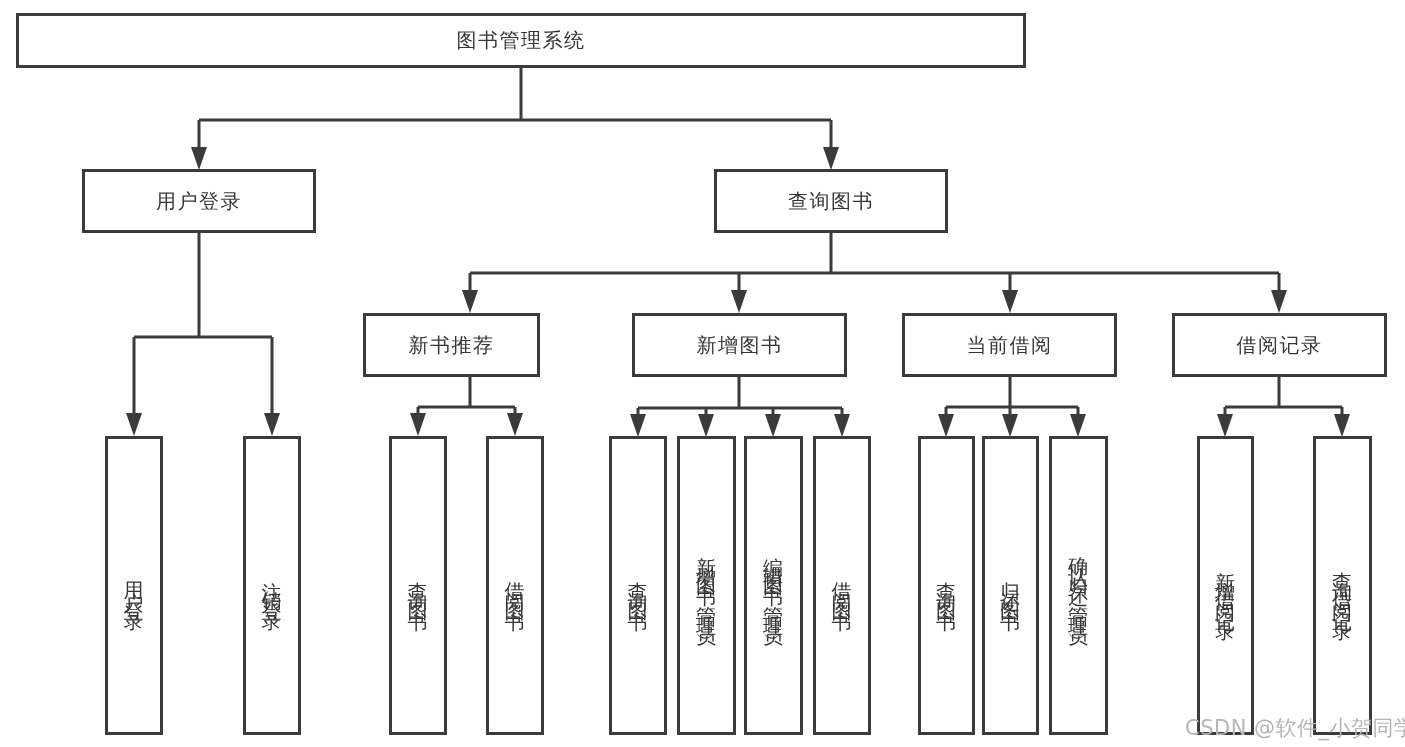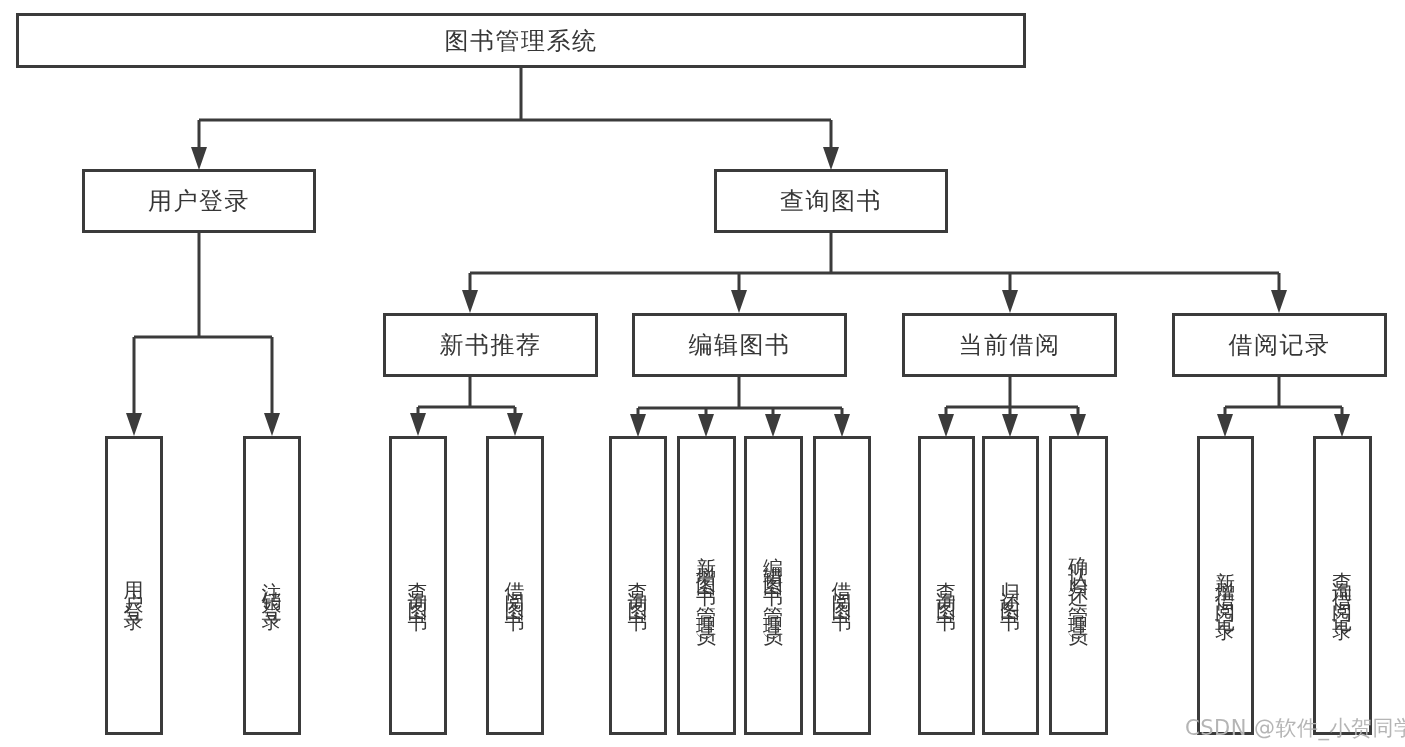--- a/index.html
+++ b/index.html
@@ -5,21 +5,21 @@
   html,body{margin:0;padding:0;background:#ffffff;}
   .canvas{
     position:relative;width:1405px;height:747px;background:#ffffff;overflow:hidden;
     font-family:"DejaVu Sans","Liberation Sans",sans-serif;
   }
   .edges{position:absolute;left:0;top:0;z-index:1;}
   .hnode{
     position:absolute;box-sizing:border-box;z-index:2;
     border:3px solid #3b3b3b;background:#ffffff;
     display:flex;align-items:center;justify-content:center;
-    font-size:24px;color:#363636;letter-spacing:1.5px;white-space:nowrap;
+    font-size:20px;color:#363636;letter-spacing:1.5px;white-space:nowrap;
   }
   .vnode{
     position:absolute;box-sizing:border-box;z-index:2;top:436px;height:299px;width:58px;
     border:3px solid #3b3b3b;background:#ffffff;
     display:flex;align-items:center;justify-content:center;
     writing-mode:vertical-rl;text-orientation:mixed;
     font-size:20px;color:#363636;letter-spacing:10px;line-height:1;
   }
   .watermark{
     position:absolute;left:1185px;top:714px;z-index:3;
@@ -93,22 +93,22 @@
       <polygon points="1217,414 1233,414 1225,437"></polygon>
       <polygon points="1334,414 1350,414 1342,437"></polygon>
     </g>
   </svg>
 
   <div class="hnode" style="left:16px;top:13px;width:1010px;height:55px;">图书管理系统</div>
 
   <div class="hnode" style="left:82px;top:169px;width:234px;height:64px;">用户登录</div>
   <div class="hnode" style="left:714px;top:169px;width:234px;height:64px;">查询图书</div>
 
-  <div class="hnode" style="left:363px;top:313px;width:215px;height:64px;margin-left:20px;">新书推荐</div>
-  <div class="hnode" style="left:632px;top:313px;width:215px;height:64px;">编辑图书</div>
+  <div class="hnode" style="left:363px;top:313px;width:177px;height:64px;">新书推荐</div>
+  <div class="hnode" style="left:632px;top:313px;width:215px;height:64px;">新增图书</div>
   <div class="hnode" style="left:902px;top:313px;width:215px;height:64px;">当前借阅</div>
   <div class="hnode" style="left:1172px;top:313px;width:215px;height:64px;">借阅记录</div>
 
   <div class="vnode" style="left:105px;">用户登录</div>
   <div class="vnode" style="left:243px;">注销登录</div>
 
   <div class="vnode" style="left:389px;">查询图书</div>
   <div class="vnode" style="left:486px;">借阅图书</div>
 
   <div class="vnode" style="left:609px;">查询图书</div>

